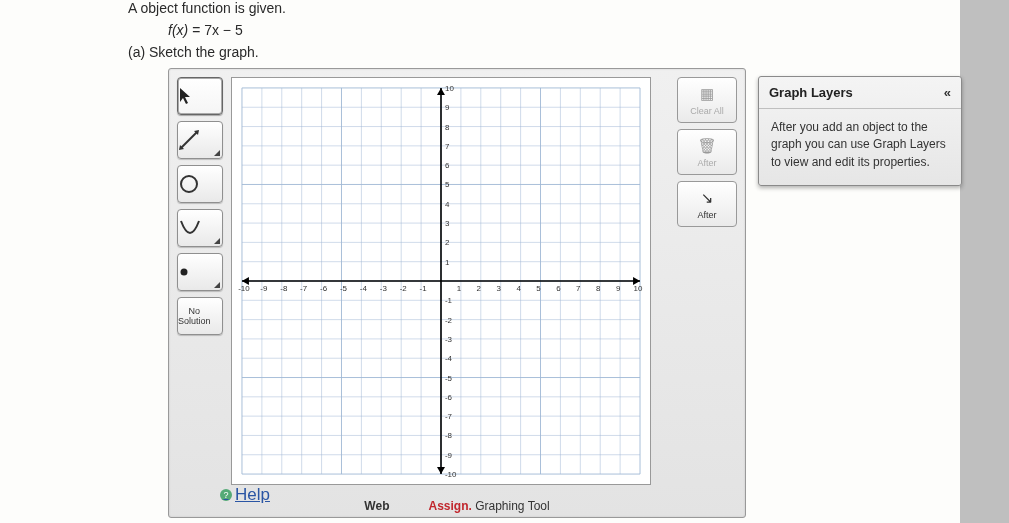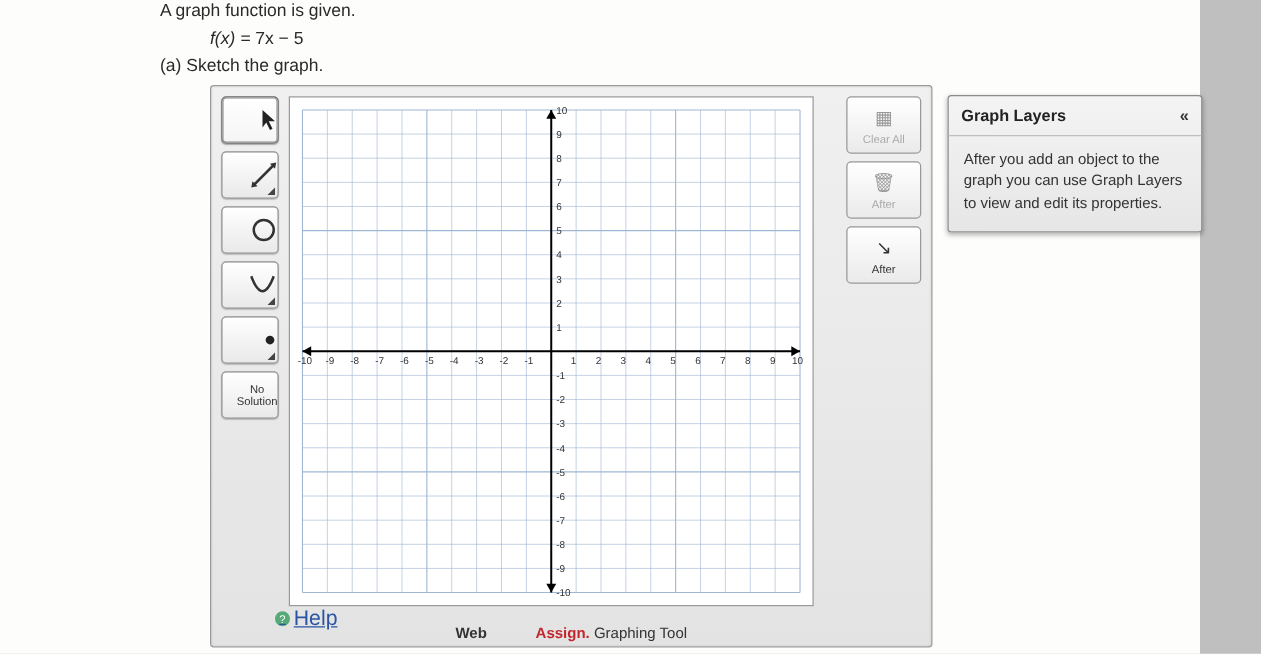--- a/index.html
+++ b/index.html
@@ -45,21 +45,21 @@
     flex-direction: column;
     gap: 6px;
   }
   .tool-btn {
     width: 46px; height: 38px;
     background: linear-gradient(#ffffff,#e9e9e9);
     border: 1px solid #8f8f8f;
     border-radius: 4px;
     display: flex;
     align-items: center;
-    justify-content: flex-end;
+    justify-content: flex-start;
     font-size: 14px;
     color: #333;
     cursor: pointer;
     position: relative;
     box-shadow: 0 1px 1px rgba(0,0,0,0.2);
   }
   .tool-btn.selected { background: linear-gradient(#fff,#f5f5f5); border-color:#666; box-shadow: inset 0 0 0 1px #aaa, 0 1px 1px rgba(0,0,0,0.3);}
   .tool-btn .corner {
     position: absolute; right: 2px; bottom: 2px;
     width: 0; height: 0;
@@ -140,21 +140,21 @@
     line-height: 1.45;
     font-size: 12px;
   }
   .collapse-ico { font-weight:bold; color:#333; cursor:pointer; font-size:13px;}
   .tick-label { font-size: 8px; fill:#333; font-family: Arial;}
 </style>
 </head>
 <body>
 
 <div class="page">
-  <div class="question-text line1">A graph function is given.</div>
+  <div class="question-text line1">A object function is given.</div>
   <div class="question-text line2">
     <span class="fn">f(x)</span><span> = </span><span style="font-style:normal">7x − 5</span>
   </div>
   <div class="question-text line3">(a) Sketch the graph.</div>
 
   <div class="graph-app">
 
     <div class="toolbar">
       <div class="tool-btn selected">
         <svg width="14" height="18">

